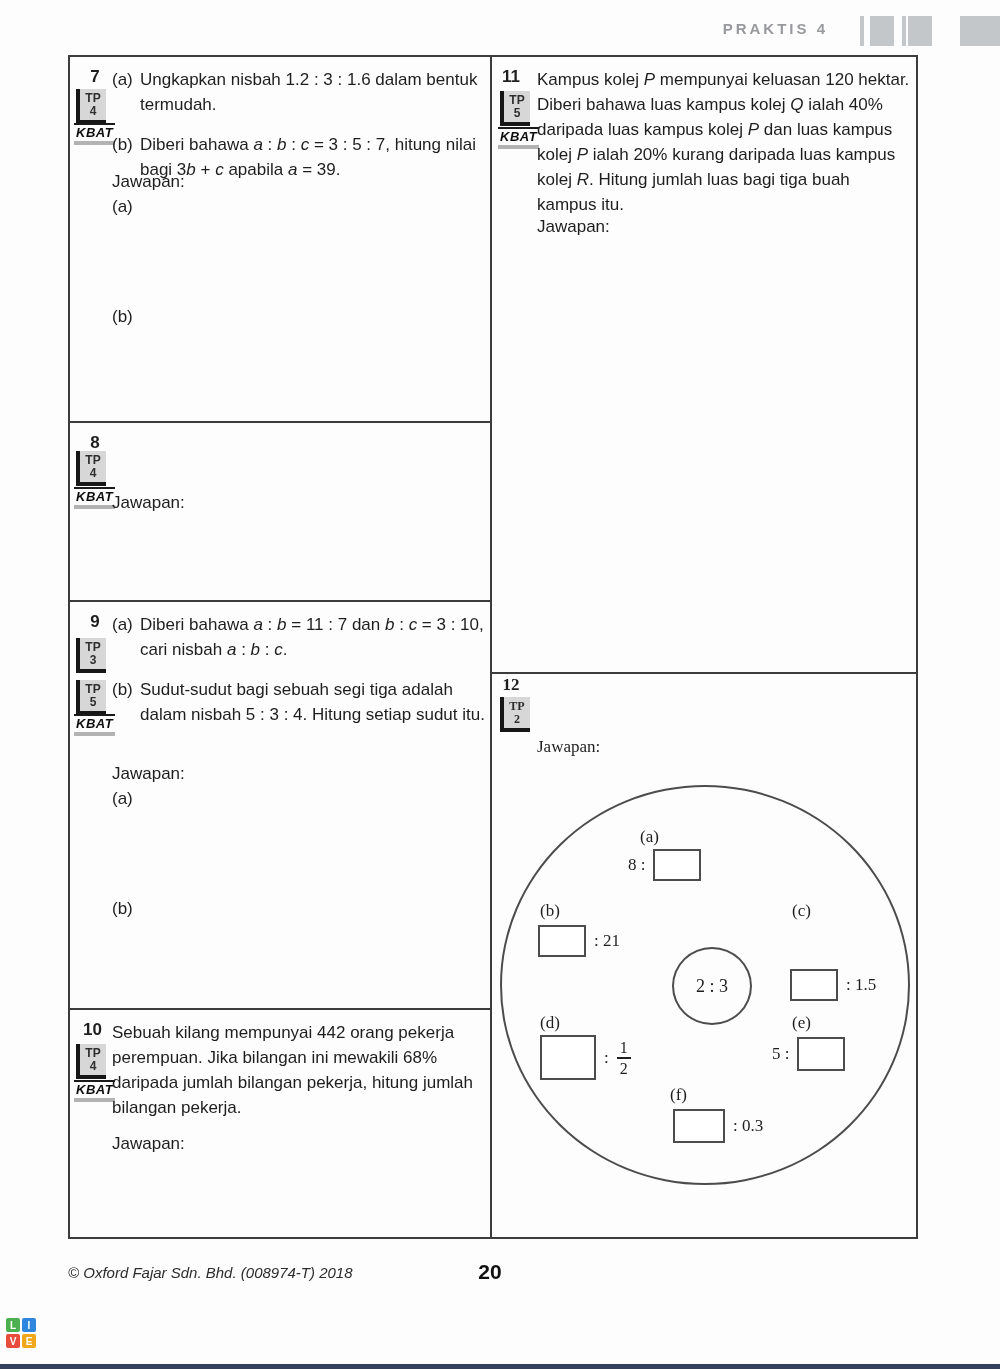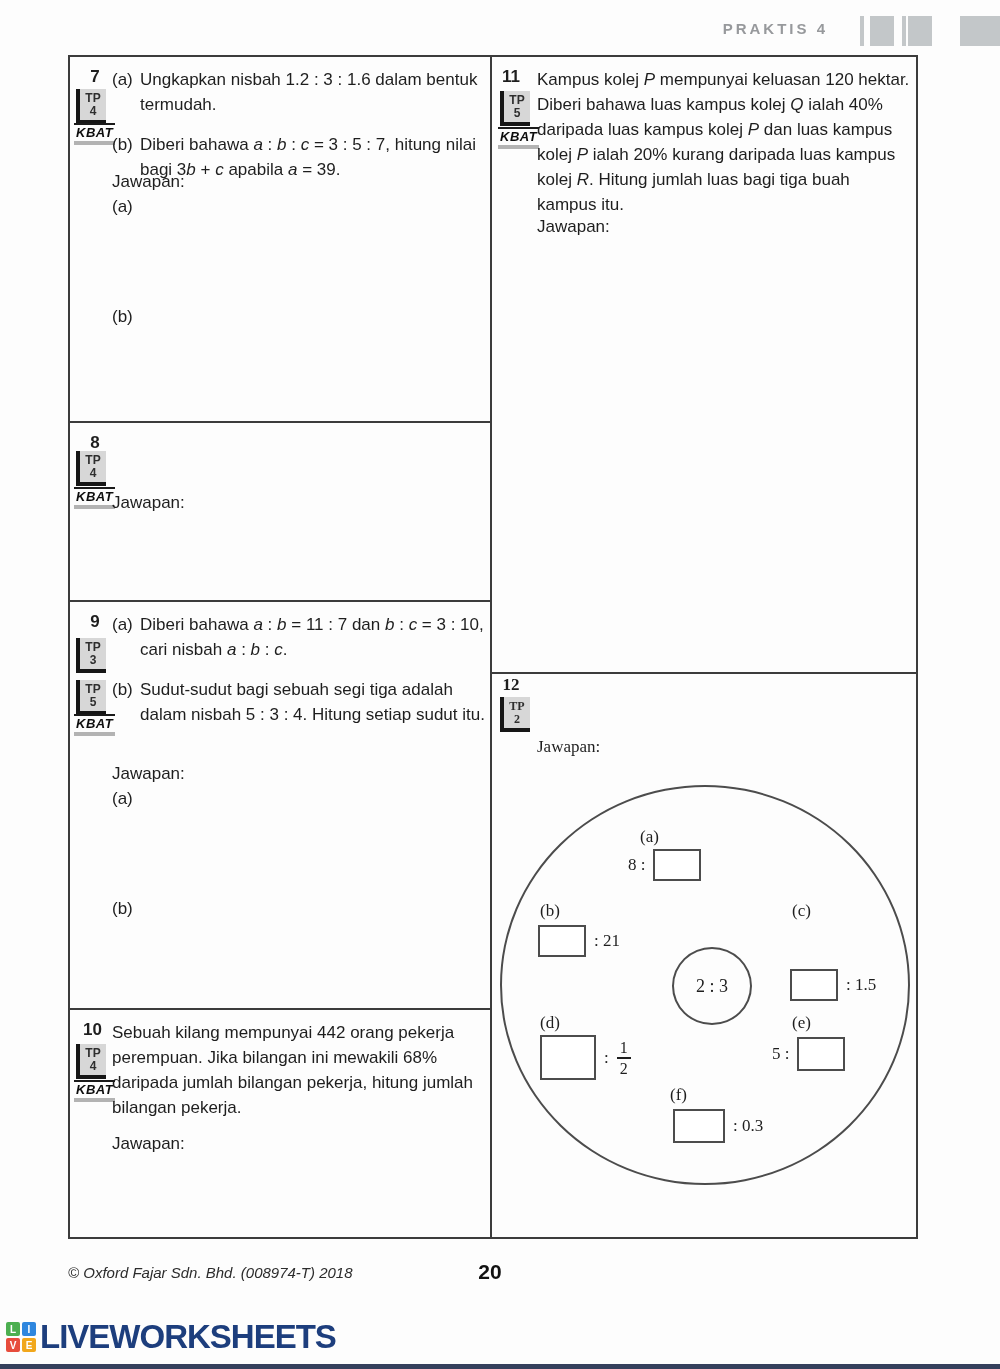--- a/index.html
+++ b/index.html
@@ -236,17 +236,16 @@
   <div class="copyright">© Oxford Fajar Sdn. Bhd. (008974-T) 2018</div>
   <div class="page-num">20</div>
 
   <div class="lw-logo">
     <div class="lw-tiles">
       <span class="lw-tile" style="background: rgb(76, 175, 80);">L</span>
       <span class="lw-tile" style="background: rgb(46, 134, 222);">I</span>
       <span class="lw-tile" style="background: rgb(231, 76, 60);">V</span>
       <span class="lw-tile" style="background: rgb(241, 167, 28);">E</span>
     </div>
-    <span class="lw-text">LIVEWORKSHEETS</span>
   </div>
 
   <div class="bottom-strip"></div>
 </div>
 
 </body></html>

